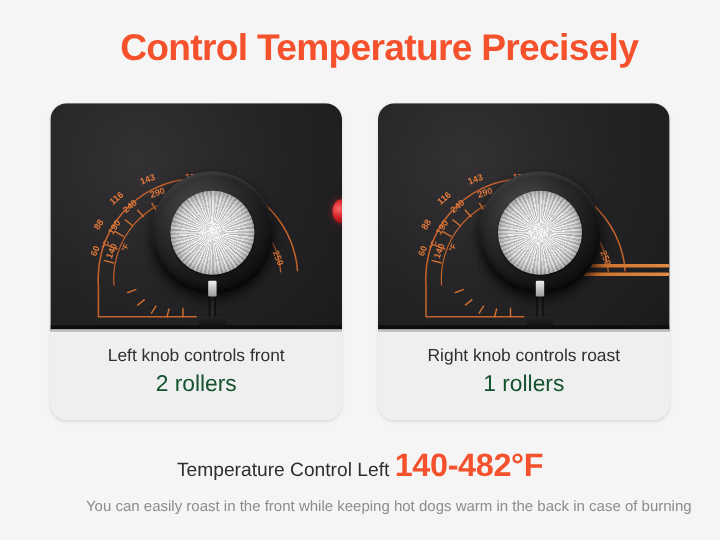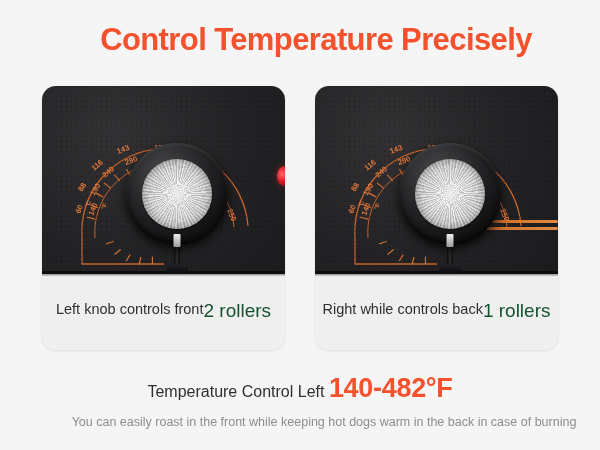--- a/index.html
+++ b/index.html
@@ -199,21 +199,21 @@
     border-radius: 2px;
   }
   .rail.r1 { top: 2px; }
   .rail.r2 { top: 9px; left: 0; }
 
   
   .caption {
     flex: 1;
     background: #efefef;
     display: flex;
-    flex-direction: row;
+    flex-direction: column;
     align-items: center;
     justify-content: center;
     padding-bottom: 4px;
   }
   .caption-line1 {
     font-size: 14.5px;
     color: #2f2f2f;
     line-height: 1.2;
     margin-bottom: 3px;
   }
@@ -412,21 +412,21 @@
 
         <div class="rack-rails">
           <div class="rail r1"></div>
           <div class="rail r2"></div>
         </div>
 
         <div class="photo-bottom-edge"></div>
       </div>
 
       <div class="caption">
-        <div class="caption-line1">Right while controls back</div>
+        <div class="caption-line1">Right knob controls roast</div>
         <div class="caption-line2">1 rollers</div>
       </div>
     </div>
 
   </div>
 
   <div class="footer">
     <div class="footer-main">
       <span>Temperature Control Left</span><span>&nbsp;</span><span class="hl">140-482°F</span>
     </div>

